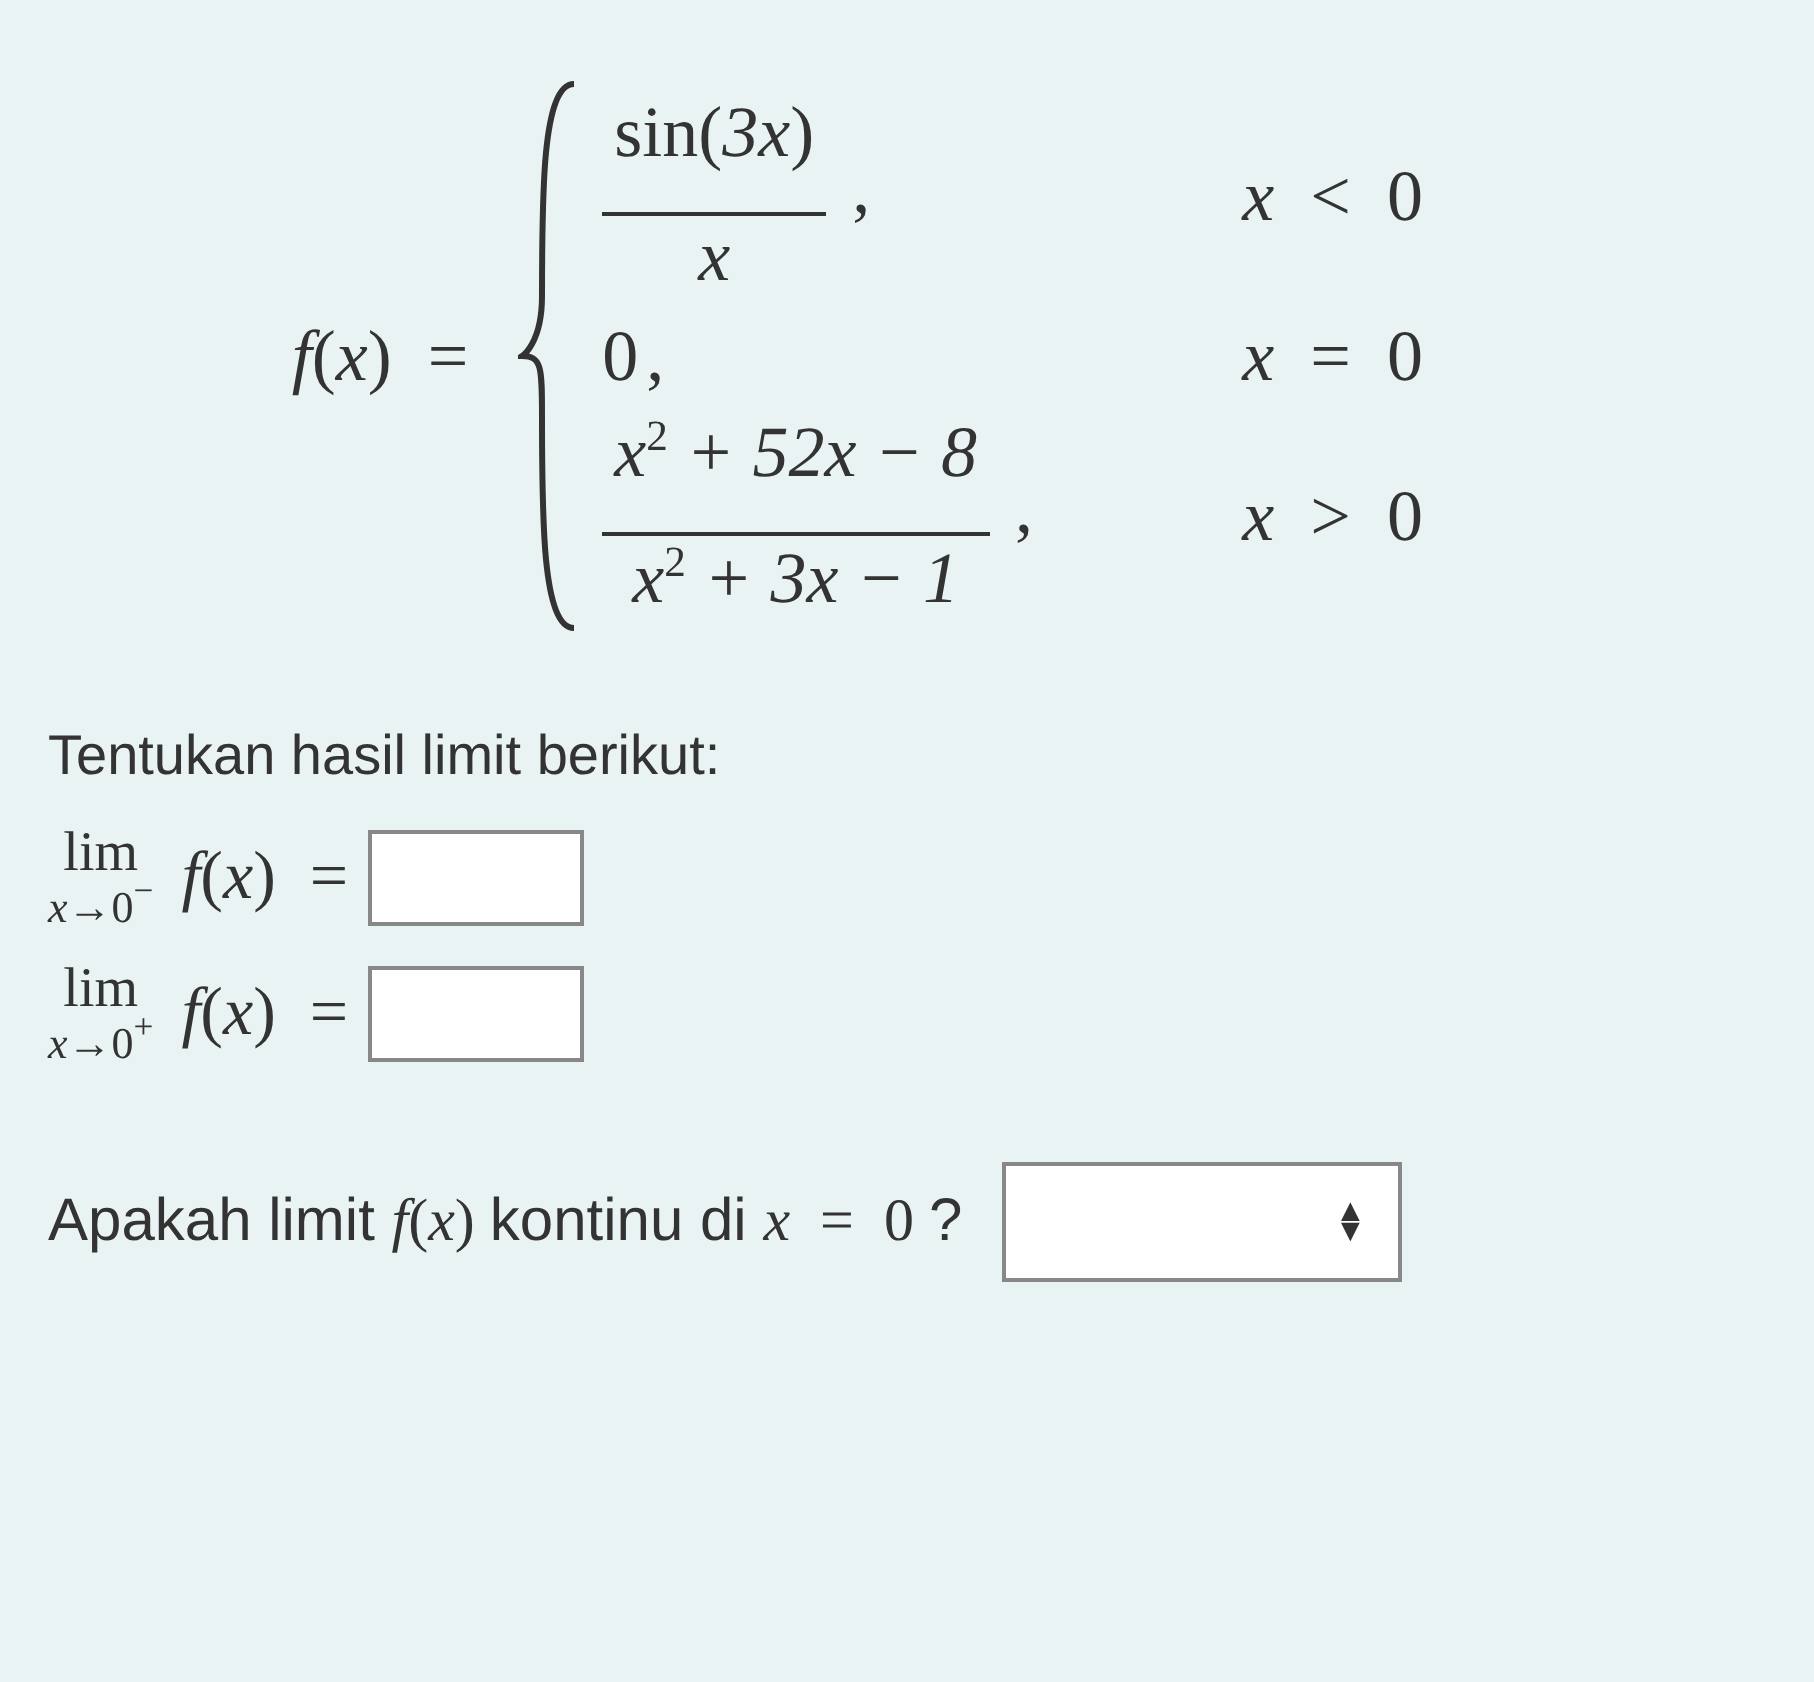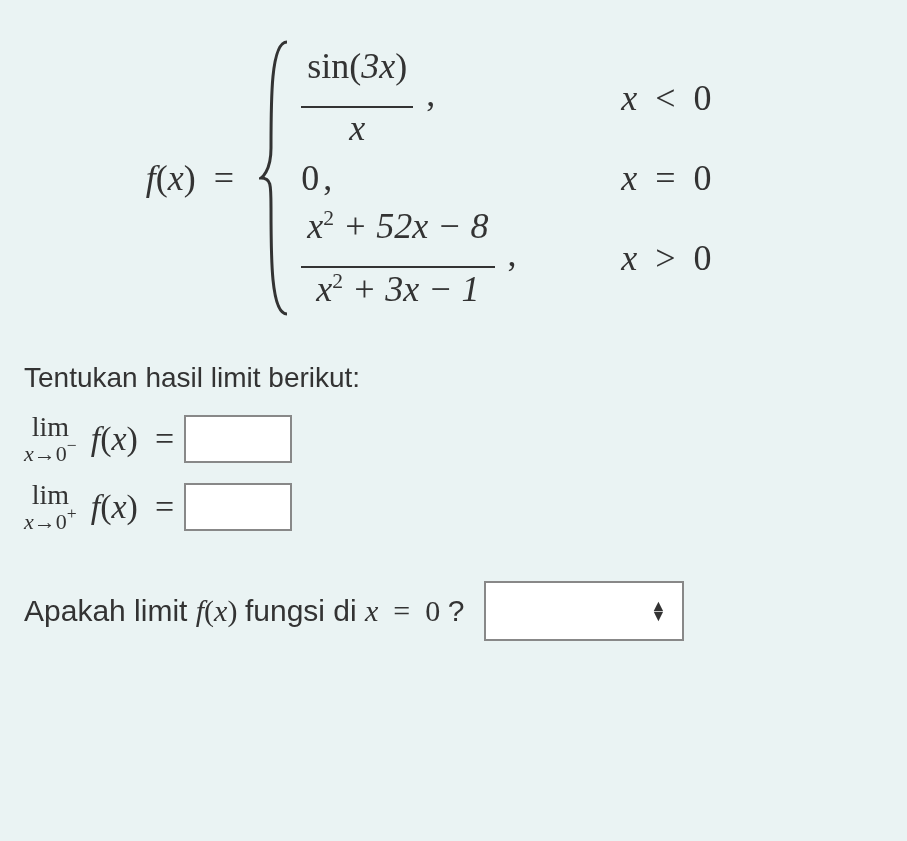--- a/index.html
+++ b/index.html
@@ -237,21 +237,21 @@
       <input class="ans" type="text" value="" style="">
     </div>
   </div>
 
   <div class="q2row">
     <div class="q2">
       <span>Apakah limit </span>
       <span class="math">
         <span class="italic">f</span>(<span class="italic">x</span>)
       </span>
-      <span> fungsi di </span>
+      <span> kontinu di </span>
       <span class="math">
         <span class="italic">x</span>
         &nbsp;<span>=</span>&nbsp;
         <span>0</span>
       </span><span>?</span>
     </div>
     <div class="select-box">
       <select class="ans2" value="">
         <option></option>
       </select>

